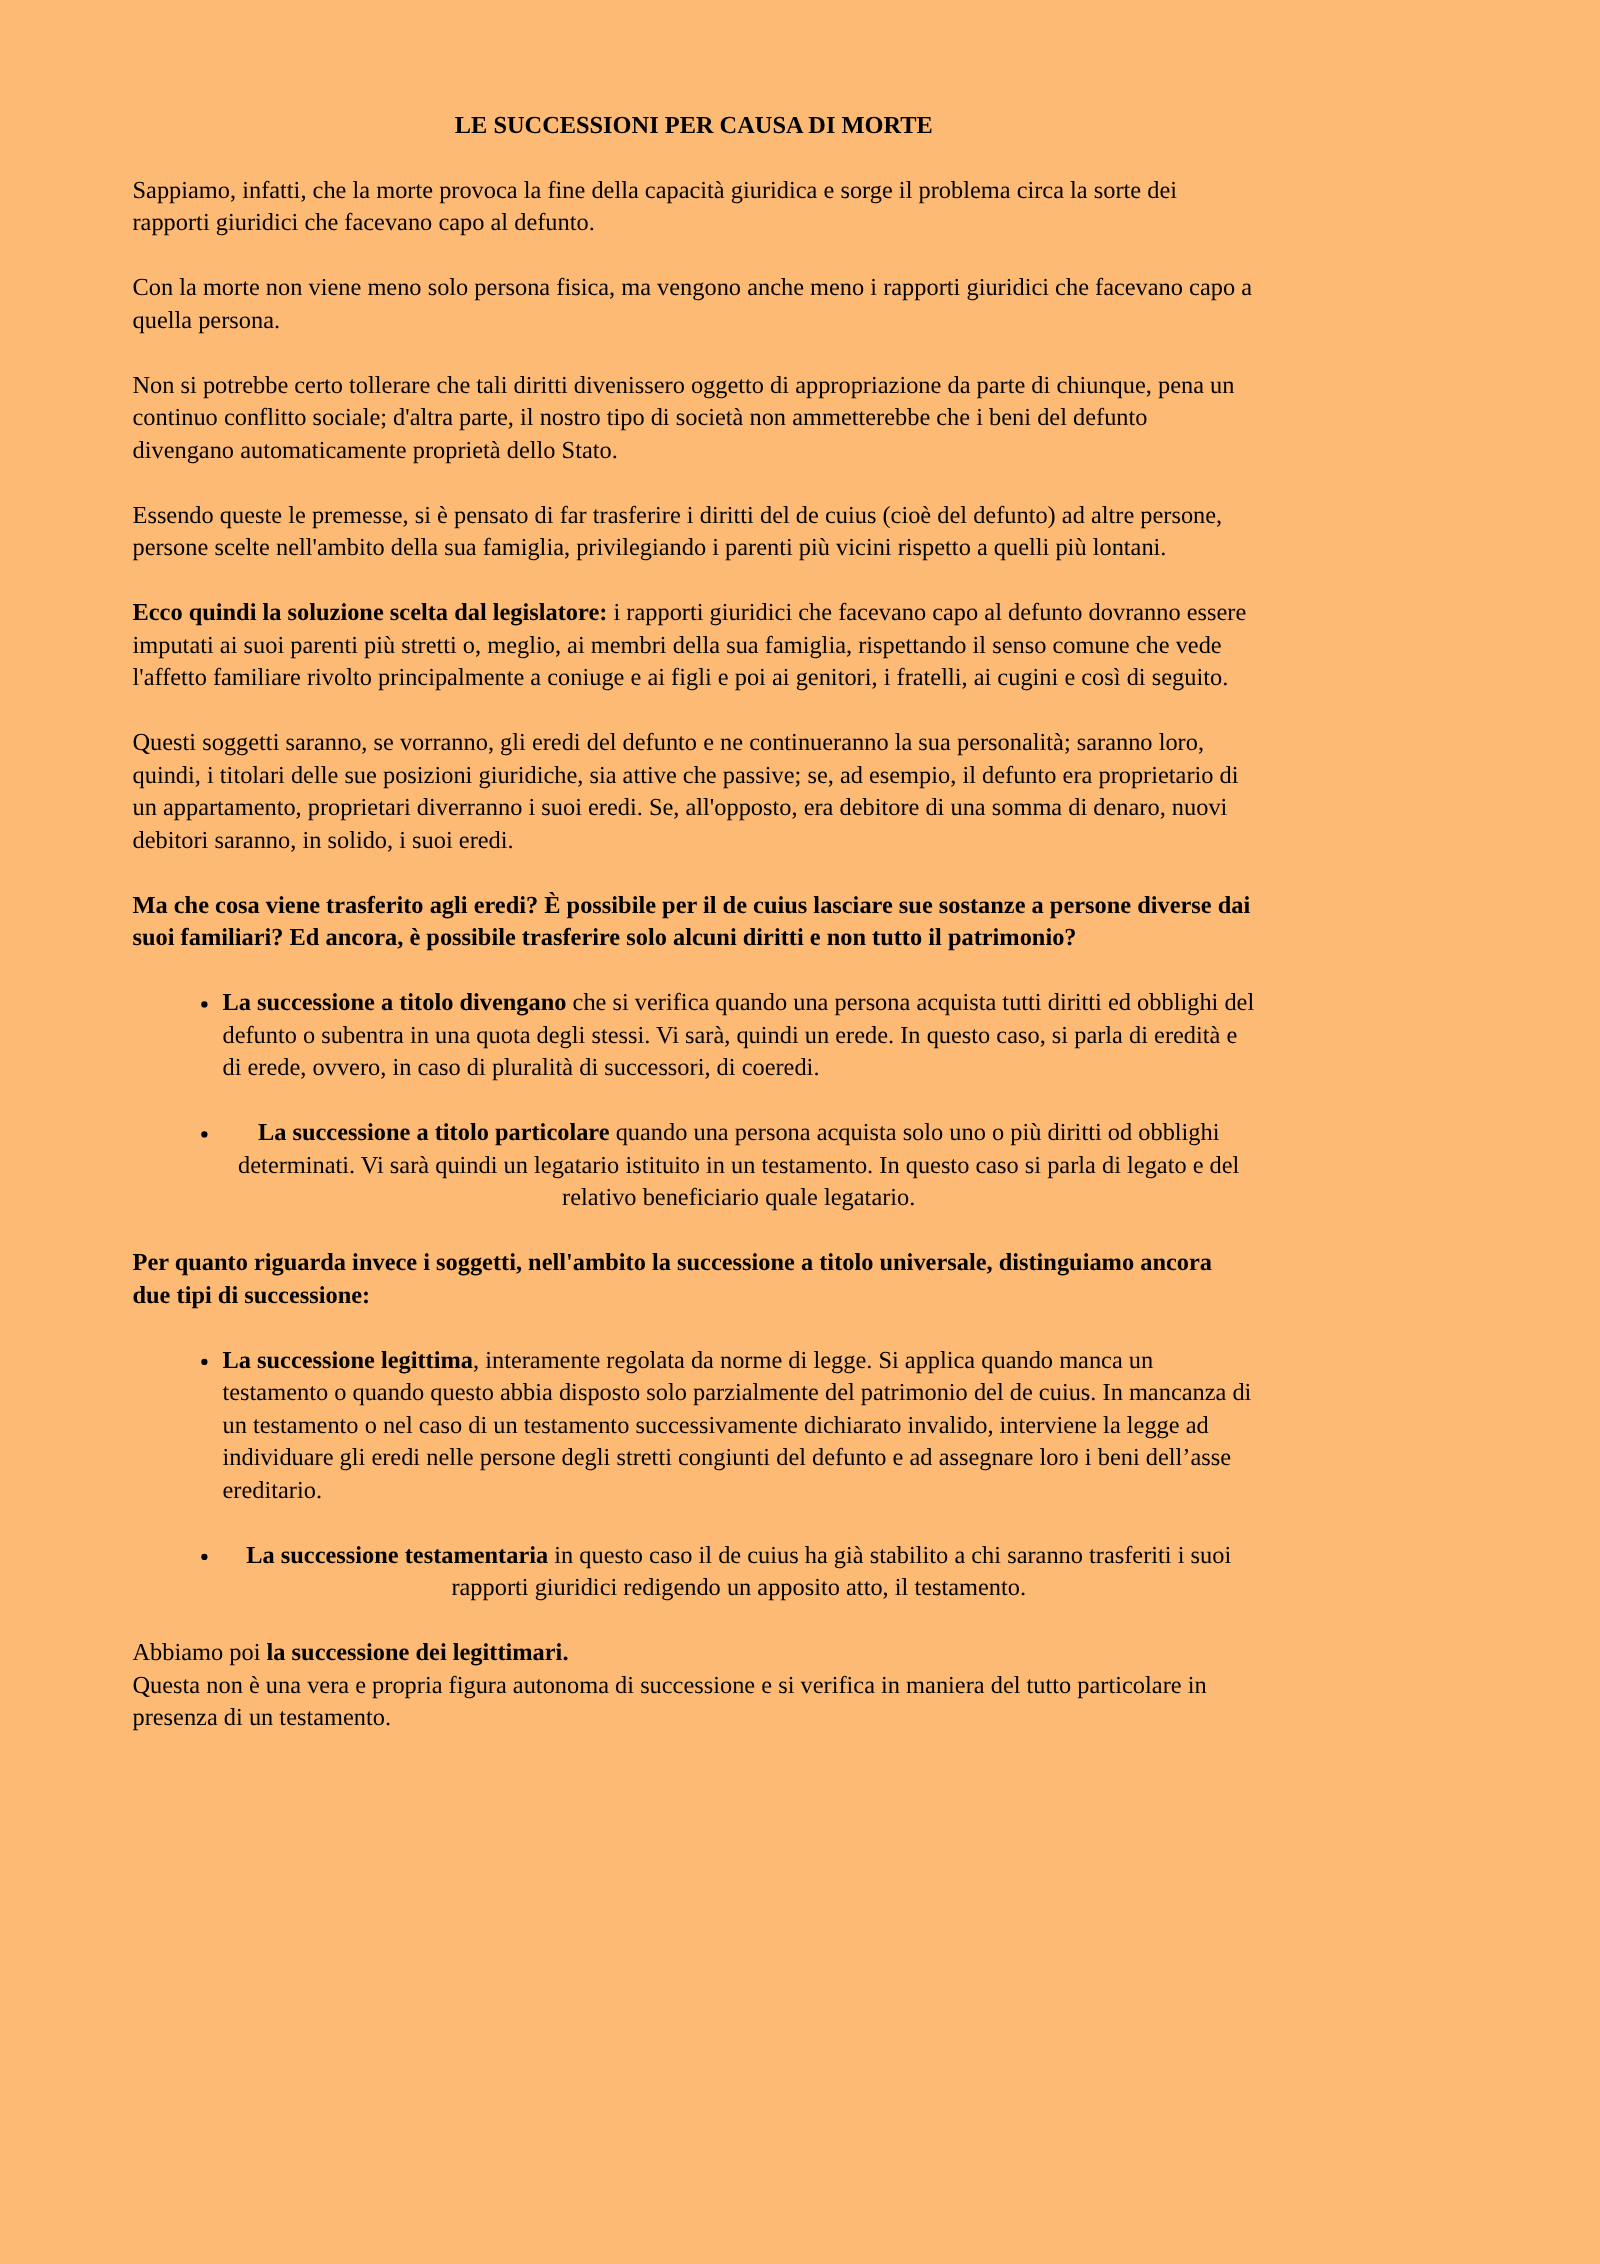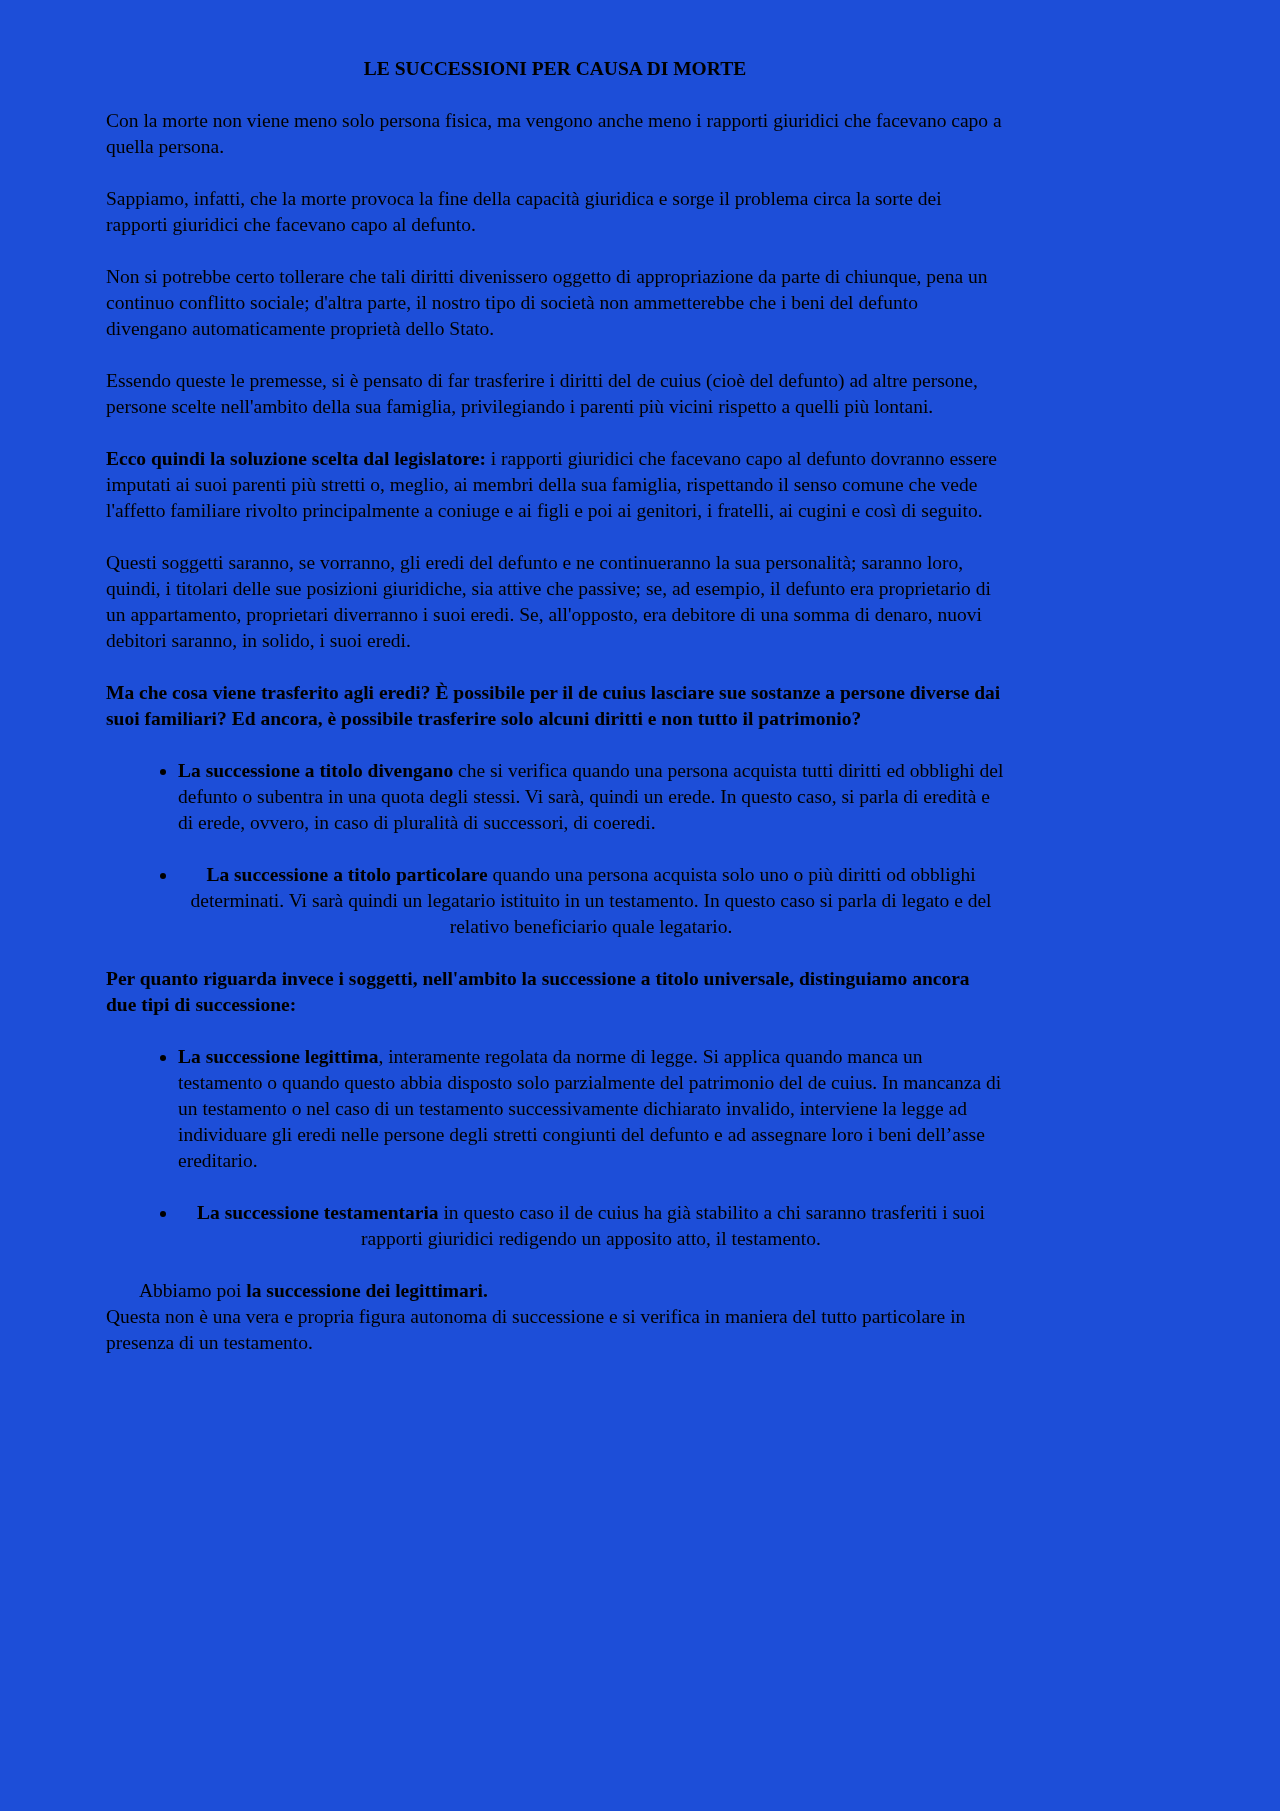--- a/index.html
+++ b/index.html
@@ -4,22 +4,22 @@
 <style>
   * { box-sizing: border-box; }
   html, body {
     margin: 0;
     padding: 0;
     background: #ffffff;
   }
   .page {
     width: 1280px;
     min-height: 1811px;
-    background: #1d4ed8;
-    padding: 56px 276px 80px 106px;
+    background: #fdba74;
+    padding: 88px 276px 80px 106px;
     font-family: "Liberation Serif", "DejaVu Serif", serif;
     font-size: 19.5px;
     line-height: 26px;
     color: #000000;
     text-align: left;
   }
   .doc-title {
     font-size: 19.5px;
     line-height: 26px;
     font-weight: bold;
@@ -27,43 +27,42 @@
     margin: 0 0 26px 0;
   }
   .page p {
     margin: 0 0 26px 0;
   }
   .page p.bold {
     font-weight: bold;
   }
   .page p.tight {
     margin-bottom: 0;
-    margin-left: 33px;
   }
   ul.doc-list {
     margin: 0 0 26px 0;
     padding: 0 0 0 72px;
     list-style: disc outside;
   }
   ul.doc-list li + li {
     margin-top: 26px;
     text-align: center;
   }
   strong { font-weight: bold; }
 </style>
 </head>
 <body>
 
 <div class="page">
 
   <h1 class="doc-title">LE SUCCESSIONI PER CAUSA DI MORTE</h1>
 
+  <p>Sappiamo, infatti, che la morte provoca la fine della capacità giuridica e sorge il problema circa la sorte dei rapporti giuridici che facevano capo al defunto.</p>
+
   <p>Con la morte non viene meno solo persona fisica, ma vengono anche meno i rapporti giuridici che facevano capo a quella persona.</p>
-
-  <p>Sappiamo, infatti, che la morte provoca la fine della capacità giuridica e sorge il problema circa la sorte dei rapporti giuridici che facevano capo al defunto.</p>
 
   <p>Non si potrebbe certo tollerare che tali diritti divenissero oggetto di appropriazione da parte di chiunque, pena un continuo conflitto sociale; d'altra parte, il nostro tipo di società non ammetterebbe che i beni del defunto divengano automaticamente proprietà dello Stato.</p>
 
   <p>Essendo queste le premesse, si è pensato di far trasferire i diritti del de cuius (cioè del defunto) ad altre persone, persone scelte nell'ambito della sua famiglia, privilegiando i parenti più vicini rispetto a quelli più lontani.</p>
 
   <p><strong>Ecco quindi la soluzione scelta dal legislatore:</strong><span> i rapporti giuridici che facevano capo al defunto dovranno essere imputati ai suoi parenti più stretti o, meglio, ai membri della sua famiglia, rispettando il senso comune che vede l'affetto familiare rivolto principalmente a coniuge e ai figli e poi ai genitori, i fratelli, ai cugini e così di seguito.</span></p>
 
   <p>Questi soggetti saranno, se vorranno, gli eredi del defunto e ne continueranno la sua personalità; saranno loro, quindi, i titolari delle sue posizioni giuridiche, sia attive che passive; se, ad esempio, il defunto era proprietario di un appartamento, proprietari diverranno i suoi eredi. Se, all'opposto, era debitore di una somma di denaro, nuovi debitori saranno, in solido, i suoi eredi.</p>
 
   <p class="bold">Ma che cosa viene trasferito agli eredi? È possibile per il de cuius lasciare sue sostanze a persone diverse dai suoi familiari? Ed ancora, è possibile trasferire solo alcuni diritti e non tutto il patrimonio?</p>

